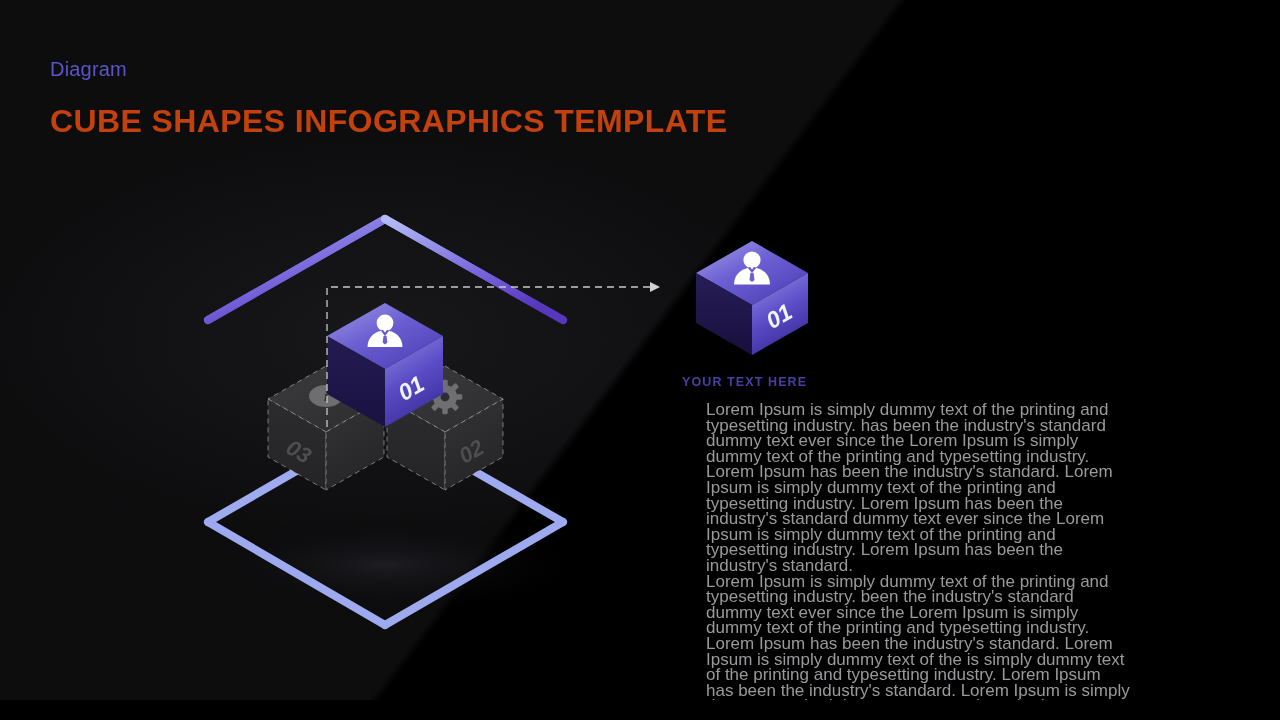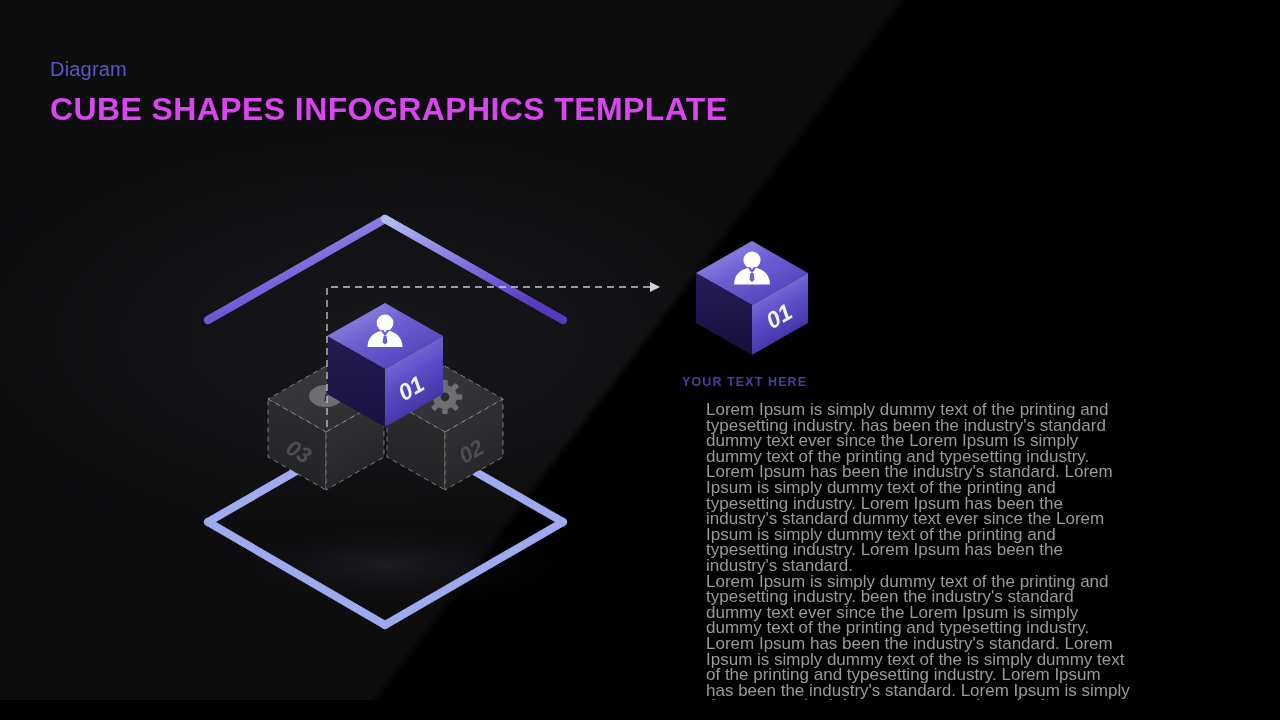--- a/index.html
+++ b/index.html
@@ -44,24 +44,24 @@
     position: absolute;
     left: 50px;
     top: 58px;
     font-size: 20px;
     color: #5a56c9;
     letter-spacing: 0.2px;
   }
   .title {
     position: absolute;
     left: 50px;
-    top: 91px;
+    top: 103px;
     font-size: 32px;
     font-weight: bold;
-    color: #d946ef;
+    color: #c2410c;
     letter-spacing: 0.4px;
     white-space: nowrap;
   }
 
   
   #wire {
     position: absolute;
     left: 150px;
     top: 170px;
   }

